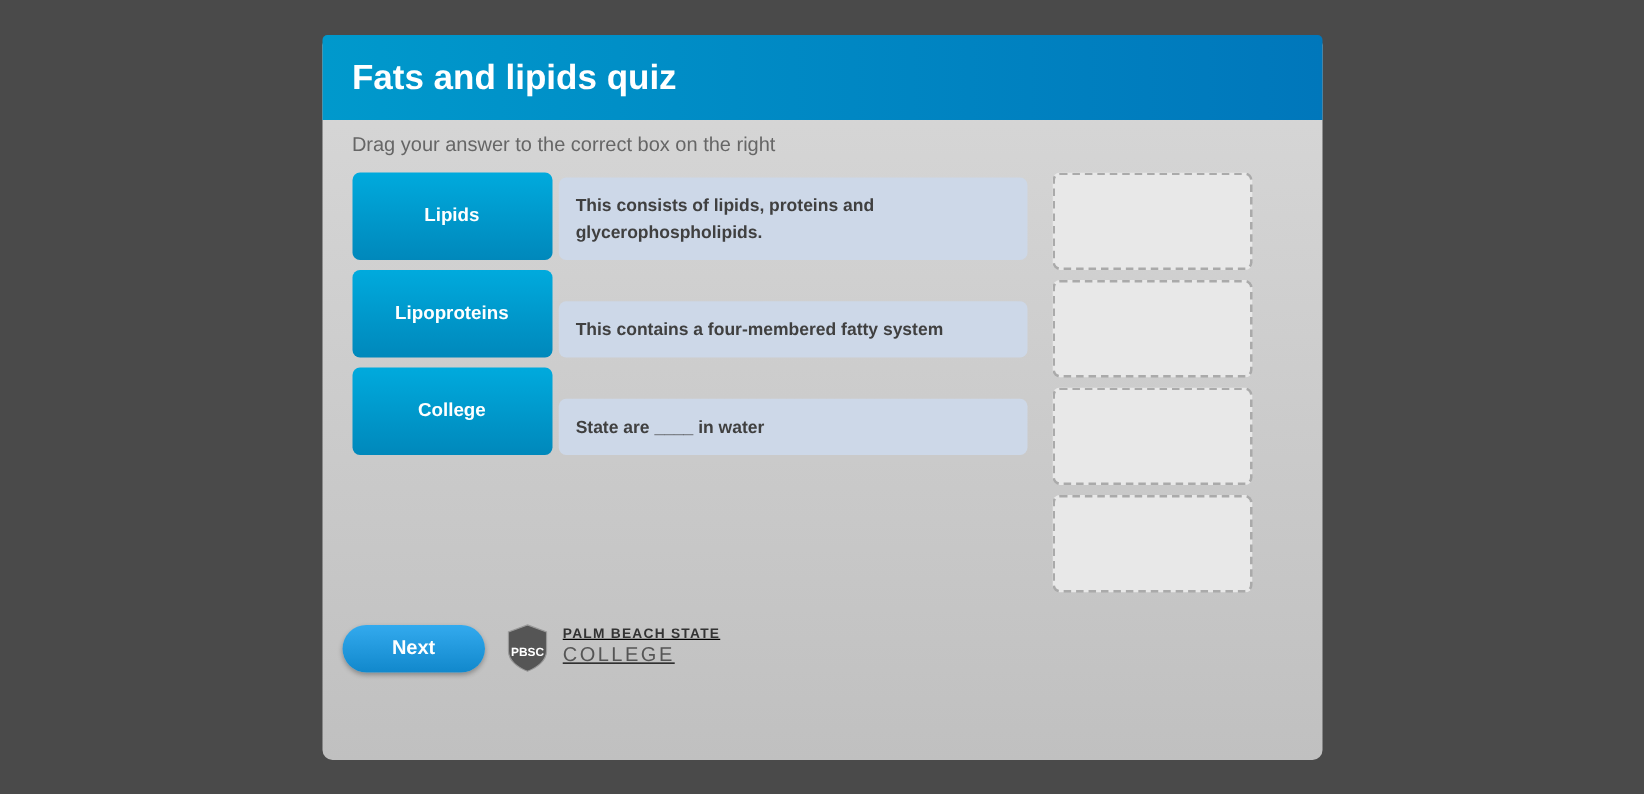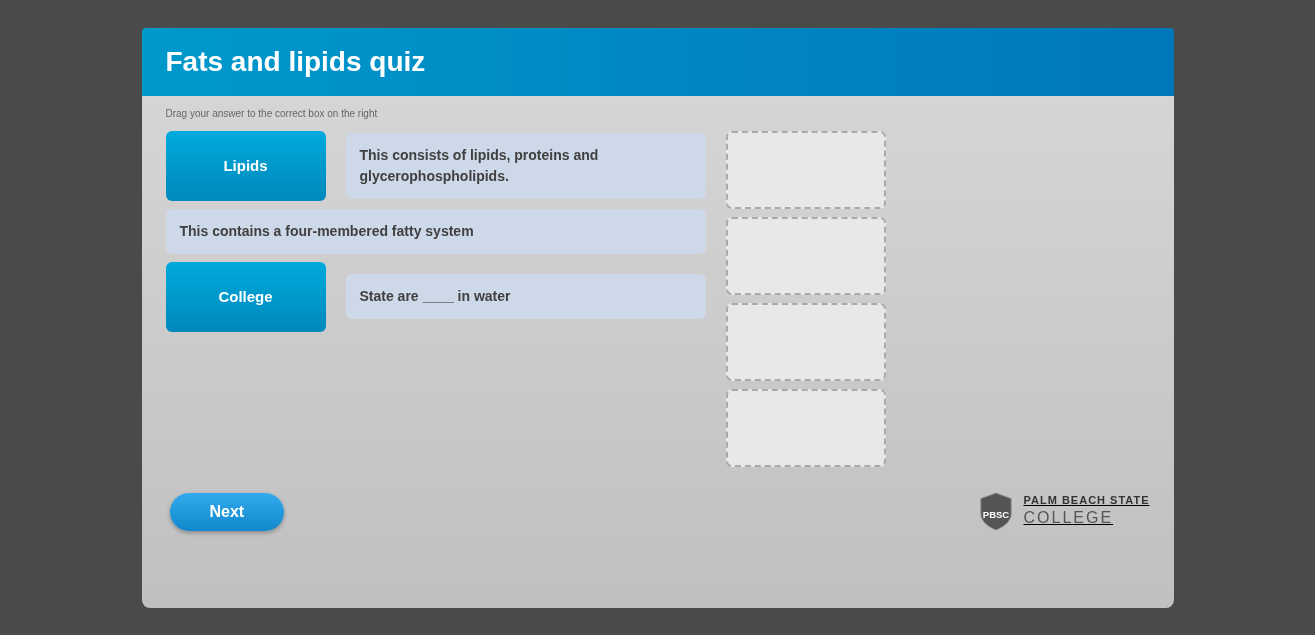--- a/index.html
+++ b/index.html
@@ -7,21 +7,21 @@
     body {
       background: #4a4a4a;
       display: flex;
       justify-content: center;
       align-items: center;
       min-height: 100vh;
       font-family: Arial, sans-serif;
     }
 
     .outer-container {
-      width: 1032px;
+      width: 800px;
       min-height: 580px;
       background: linear-gradient(to bottom, #d8d8d8 0%, #c0c0c0 100%);
       border-radius: 8px;
       padding: 0 0 30px 0;
       position: relative;
     }
 
     .title-bar {
       background: linear-gradient(to right, #0099cc, #0077bb);
       border-radius: 4px 4px 0 0;
@@ -30,42 +30,42 @@
     }
 
     .title-bar h1 {
       color: white;
       font-size: 28px;
       font-weight: bold;
     }
 
     .instructions {
       color: #666;
-      font-size: 10px;
+      font-size: 16px;
       padding: 0 36px 12px 24px;
     }
 
     .quiz-area {
       display: flex;
       padding: 0 24px;
       gap: 20px;
     }
 
     .left-panel {
       display: flex;
       flex-direction: column;
       gap: 0;
       flex: 0 0 540px;
     }
 
     .quiz-row {
       display: flex;
-      align-items: center;
+      align-items: flex-end;
       margin-bottom: 8px;
-      gap: 20px;
+      gap: 5px;
     }
 
     .term-btn {
       width: 160px;
       min-height: 70px;
       background: linear-gradient(to bottom, #00aadd, #0088bb);
       color: white;
       font-weight: bold;
       font-size: 15px;
       border: none;
@@ -103,24 +103,24 @@
     .drop-box {
       border: 2px dashed #aaa;
       background: #e8e8e8;
       border-radius: 6px;
       height: 78px;
       width: 160px;
     }
 
     .bottom-area {
       display: flex;
-      justify-content: space-between;
       align-items: flex-end;
-      padding: 16px 24px 0 28px;
+      padding: 16px 24px 0 16px;
       margin-top: 8px;
+      gap: 16px;
     }
 
     .next-btn {
       background: linear-gradient(to bottom, #33aaee, #1188cc);
       color: white;
       font-weight: bold;
       font-size: 16px;
       border: none;
       border-radius: 20px;
       padding: 10px 40px;
@@ -171,20 +171,21 @@
   <p class="instructions">Drag your answer to the correct box on the right</p>
 
   <div class="quiz-area">
     <div class="left-panel">
 
     <div class="quiz-row">
           <button class="term-btn">Lipids</button>
           <div class="description-box">This consists of lipids, proteins and glycerophospholipids.</div>
         </div>
         <div class="quiz-row">
+          <button class="term-btn">Lipoproteins</button>
           <div class="description-box">This contains a four-membered fatty system</div>
         </div>
         <div class="quiz-row">
           <button class="term-btn">College</button>
           <div class="description-box">State are ____ in water</div>
         </div>
       </div>
     <div class="right-panel">
 
     <div class="drop-box"></div>

